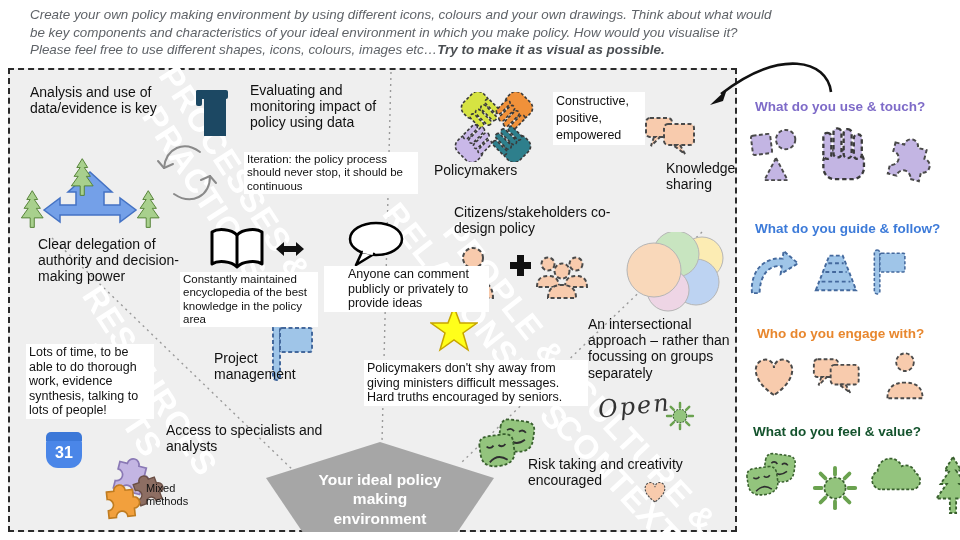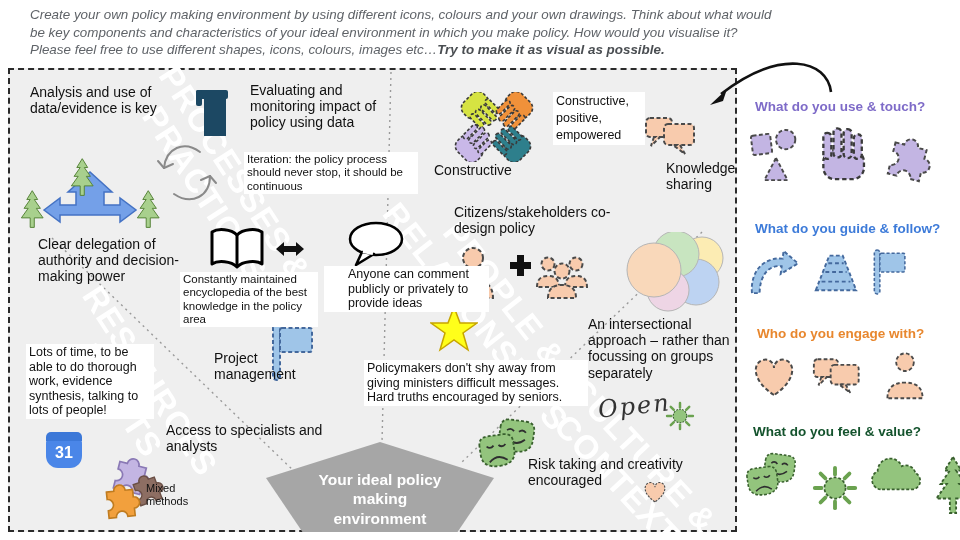--- a/index.html
+++ b/index.html
@@ -140,21 +140,21 @@
     <path d="M17 31 L27 33" stroke="#fff" stroke-width="4"></path>
   </svg>
   <div class="note med whitebg" style="left:314px;top:196px;width:138px;padding-left:24px;">Anyone can comment publicly or privately to provide ideas</div>
 
   <svg class="icon" style="left:434px;top:22px;" width="104" height="70" viewBox="0 0 104 70">
     <use href="#hand" fill="#d6e342" transform="translate(36,18) rotate(135) translate(-17,-19)"></use>
     <use href="#hand" fill="#f0913a" transform="translate(70,18) rotate(-135) translate(-17,-19)"></use>
     <use href="#hand" fill="#c9b8e8" transform="translate(30,52) rotate(45) translate(-17,-19)"></use>
     <use href="#hand" fill="#2e7f8c" transform="translate(68,52) rotate(-45) translate(-17,-19)"></use>
   </svg>
-  <div class="note big" style="left:424px;top:92px;width:110px;">Constructive</div>
+  <div class="note big" style="left:424px;top:92px;width:110px;">Policymakers</div>
   <div class="note med whitebg" style="left:543px;top:22px;width:86px;line-height:1.35;">Constructive, positive, empowered</div>
   <svg class="icon" style="left:634px;top:44px;" width="60" height="46" viewBox="0 0 60 46">
     <rect x="2" y="4" width="26" height="19" rx="4" class="peach"></rect>
     <path d="M10 23 L7 32 L16 23 Z" class="peach"></path>
     <rect x="20" y="10" width="30" height="21" rx="4" class="peach"></rect>
     <path d="M36 31 L41 40 L29 31 Z" class="peach"></path>
   </svg>
   <div class="note big" style="left:628px;top:90px;width:95px;margin-left:28px;">Knowledge sharing</div>
   <div class="note big" style="left:444px;top:134px;width:180px;">Citizens/stakeholders co-design policy</div>
   <svg class="icon" style="left:438px;top:176px;" width="142" height="58" viewBox="0 0 142 58">

